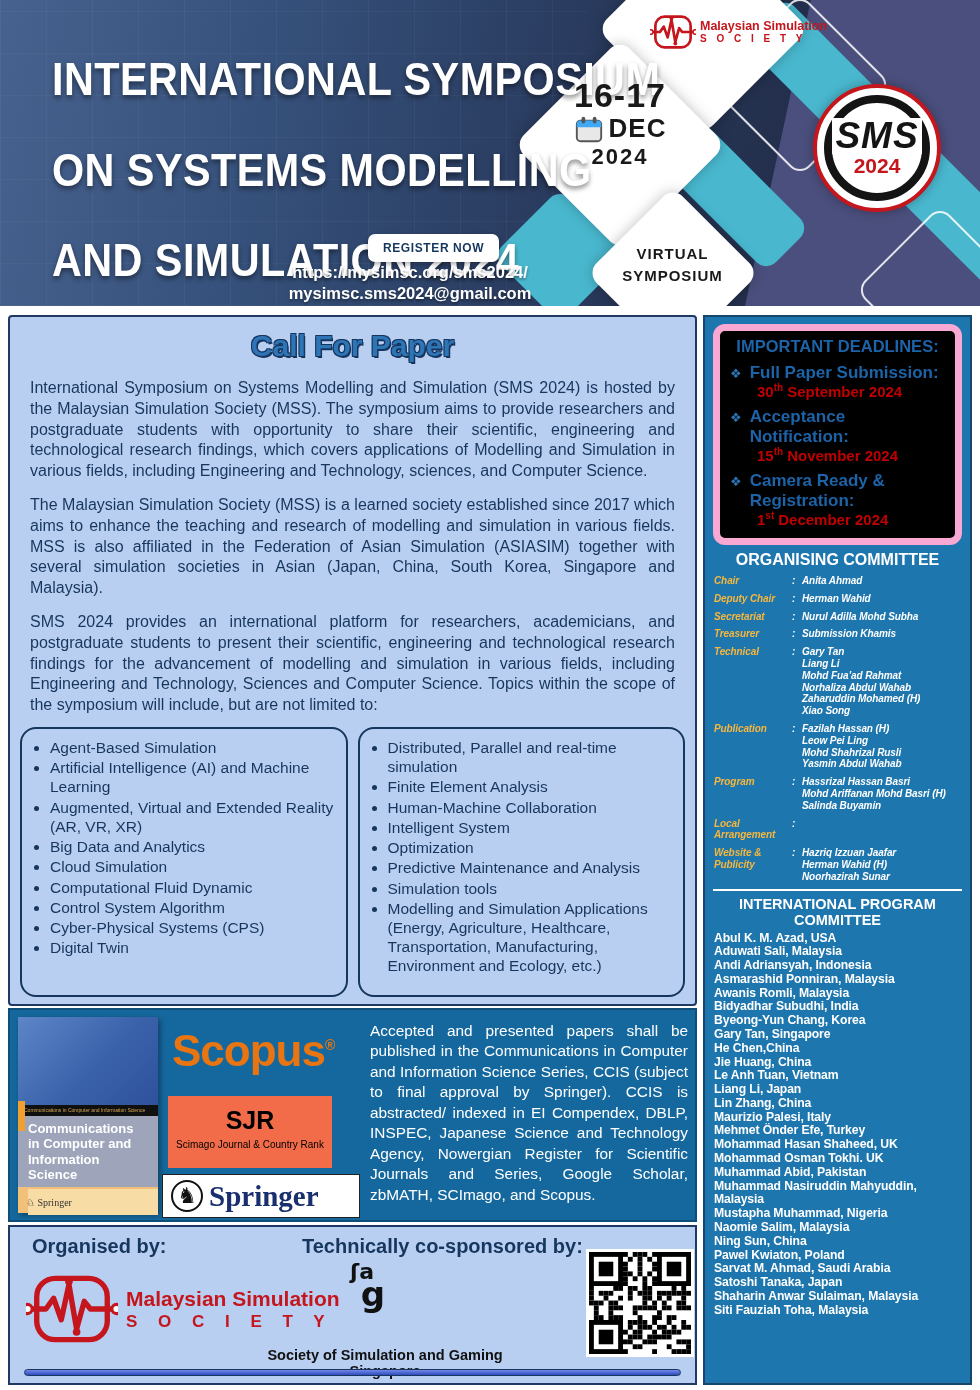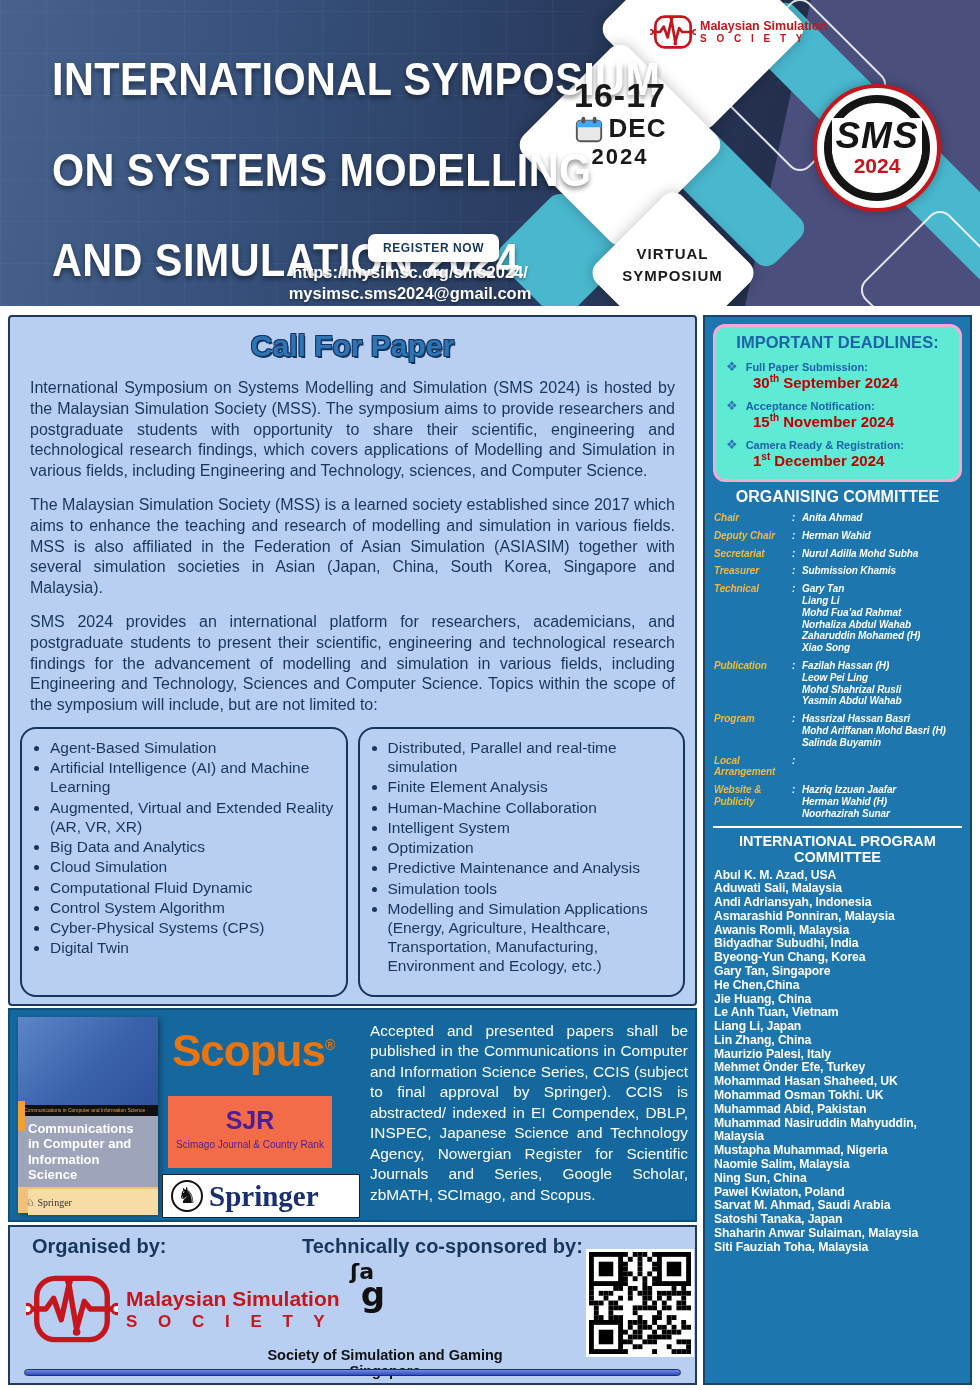--- a/index.html
+++ b/index.html
@@ -81,21 +81,21 @@
   .book-bottom { flex:1; position:relative; background:#f2c078; }
   .book-inner { position:absolute; left:10px; right:0; top:2px; height:26px; background:#f8dca6; }
   .book-pub { position:absolute; left:8px; bottom:5px; font-family:"Liberation Serif", serif;
     font-size:10px; color:#333; }
   .book-accent { position:absolute; left:0; top:84px; width:7px; height:30px; background:#f0a030; }
 
   .scopus { position:absolute; left:162px; top:16px; color:#e87511; font-weight:bold; font-size:44px;
     letter-spacing:-1px; }
   .scopus sup { font-size:14px; }
   .sjr-box { position:absolute; left:158px; top:86px; width:164px; height:72px; background:#f26c49;
-    text-align:center; color:#4c1d95; }
+    text-align:center; color:#000000; }
   .sjr-abbr { font-weight:bold; font-size:25px; margin-top:10px; }
   .sjr-full { font-size:10px; margin-top:4px; }
   .springer-box { position:absolute; left:152px; top:164px; width:198px; height:44px; background:#fff;
     border:1px solid #222; display:flex; align-items:center; gap:6px; padding:0 8px; }
   .horse-icon { width:32px; height:32px; border:2.5px solid #111; border-radius:50%; display:flex;
     align-items:center; justify-content:center; font-size:22px; color:#111; line-height:1; }
   .springer-word { font-family:"Liberation Serif", serif; font-weight:bold; font-size:29px; color:#1a2f6e; }
   .pub-text { position:absolute; left:360px; top:11px; width:318px; color:#fff; text-align:justify;
     font-size:15.4px; line-height:1.33; }
 
@@ -112,27 +112,27 @@
   .sag-bot { font-size:34px; line-height:.8; margin-left:22px; }
   .sag-caption { position:absolute; left:230px; top:120px; width:290px; text-align:center;
     font-weight:bold; font-size:14.5px; color:#111; }
   .qr { position:absolute; left:576px; top:22px; width:108px; height:108px; background:#fff; padding:3px; }
   .org-line { position:absolute; left:14px; right:14px; bottom:7px; height:7px; border-radius:4px;
     background:linear-gradient(#7288e8,#2f4bbf); border:1px solid #17365d; }
 
   
   #sidebar { left:703px; top:315px; width:269px; height:1070px; background:#1e76ae;
     border:2px solid #16466b; overflow:hidden; }
-  .deadline-box { margin:7px 8px 6px; background:#5eead4; border:3px solid #f9a8d4; border-radius:12px;
+  .deadline-box { margin:7px 8px 6px; background:#000000; border:7px solid #f9a8d4; border-radius:12px;
     padding:6px 10px 10px; }
   .dl-title { text-align:center; color:#1c63a8; font-weight:bold; font-size:16.5px; }
   .dl-item { margin-top:7px; }
   .dl-row { display:flex; gap:8px; align-items:baseline; }
   .dl-bullet { color:#2e75b6; font-size:13px; }
-  .dl-label { color:#1c63a8; font-weight:bold; font-size:11px; }
+  .dl-label { color:#1c63a8; font-weight:bold; font-size:17px; }
   .dl-date { margin-left:27px; color:#c00000; font-weight:bold; font-size:15px; }
   .dl-date sup { font-size:10px; }
   .dl-rest { margin-left:4px; }
 
   .oc-title { text-align:center; color:#fff; font-weight:bold; font-size:16px; margin:5px 0 6px; }
   .oc-row { display:grid; grid-template-columns:78px 10px 1fr; padding-left:9px; padding-right:4px;
     margin-bottom:6px; font-size:10px; font-weight:bold; line-height:1.18; color:#fff;
     letter-spacing:-.1px;font-style:italic; }
   .oc-role { color:#f7b73c; }
   .oc-sep { color:#fff; }

